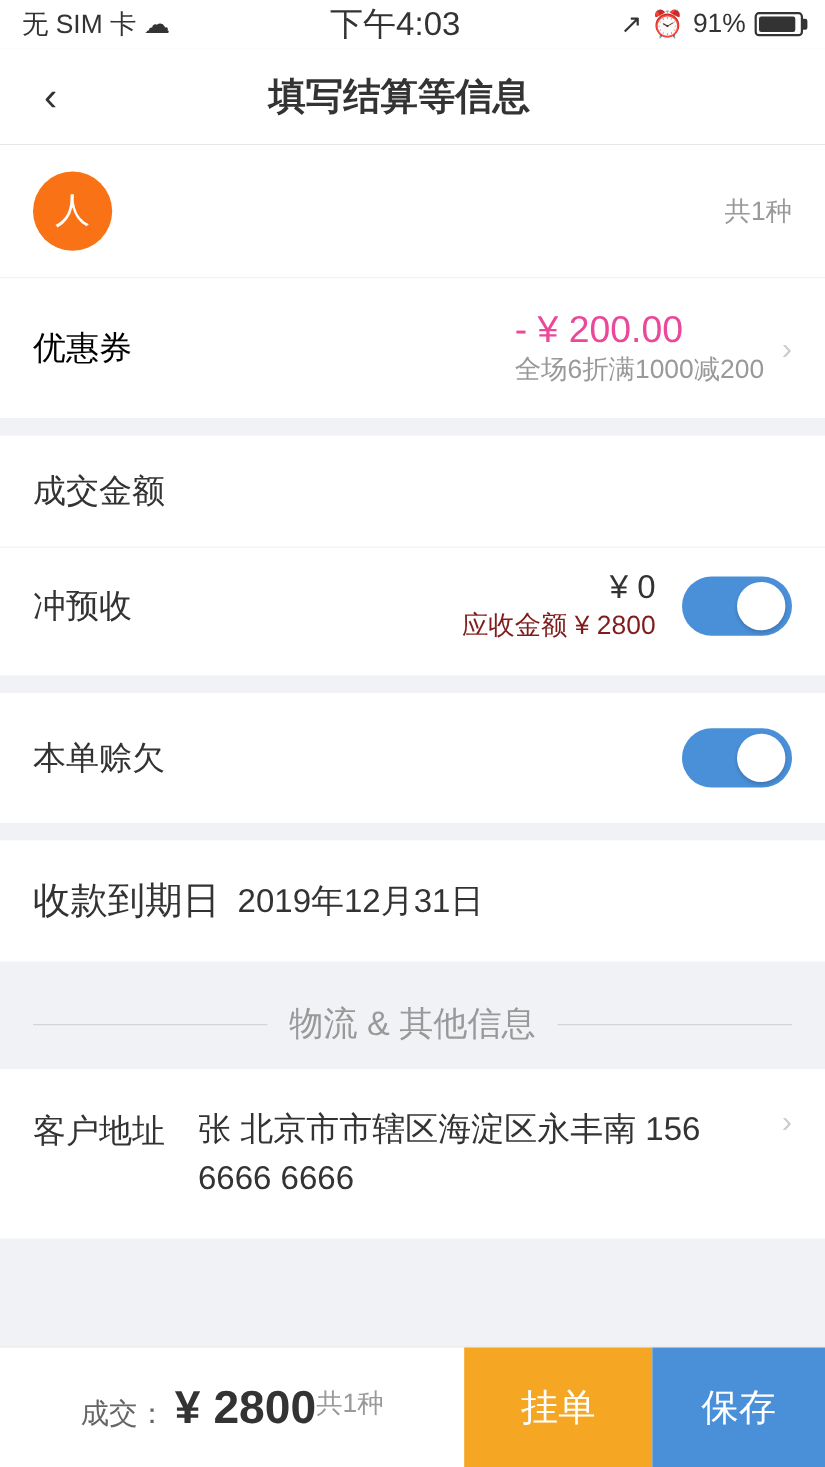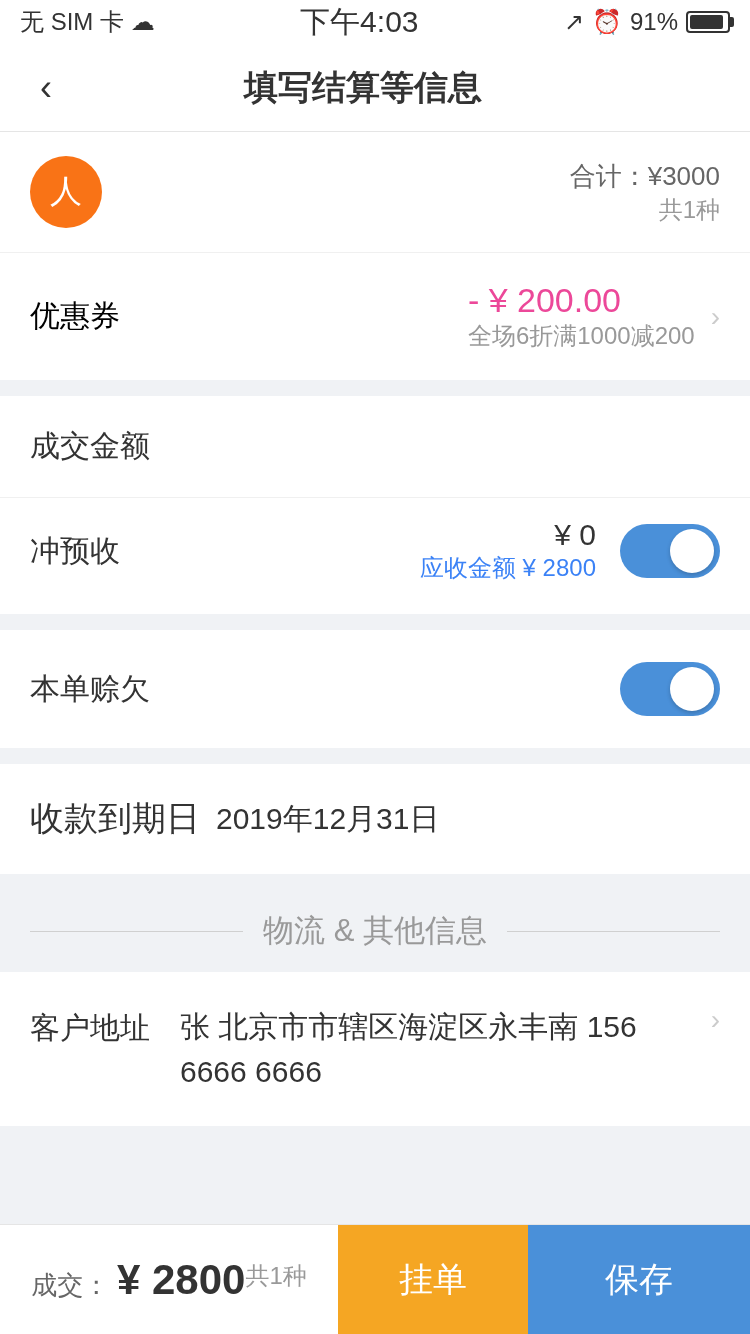--- a/index.html
+++ b/index.html
@@ -118,21 +118,21 @@
       padding: 20px 30px 30px;
       display: flex;
       align-items: center;
       justify-content: space-between;
       border-top: 1px solid #f0f0f0;
     }
     .charge-label { font-size: 30px; color: #333; }
     .charge-right { display: flex; align-items: center; gap: 24px; }
     .charge-value-block { text-align: right; }
     .charge-value { font-size: 30px; color: #333; }
-    .charge-sub { font-size: 24px; color: #3b82f6; }
+    .charge-sub { font-size: 24px; color: #7f1d1d; }
 
     
     .toggle {
       width: 100px; height: 54px; border-radius: 27px; background: #4a90d9;
       position: relative; cursor: pointer; flex-shrink: 0;
     }
     .toggle::after {
       content: '';
       position: absolute;
       top: 5px; right: 6px;
@@ -189,26 +189,26 @@
       border-top: 1px solid #e5e5e5;
     }
     .bottom-summary {
       flex: 1; padding: 0 30px;
       display: flex; justify-content: center;
     }
     .bottom-deal { font-size: 26px; color: #666; }
     .bottom-amount { font-size: 42px; font-weight: 600; color: #333; display: inline; }
     .bottom-count { font-size: 24px; color: #999; margin-top: 4px; }
     .btn-hold {
-      width: 190px; height: 110px; background: #f5a623;
+      width: 171px; height: 110px; background: #f5a623;
       display: flex; align-items: center; justify-content: center;
       font-size: 34px; color: #fff; cursor: pointer;
     }
     .btn-save {
-      width: 222px; height: 110px; background: #4a90d9;
+      width: 157px; height: 110px; background: #4a90d9;
       display: flex; align-items: center; justify-content: center;
       font-size: 34px; color: #fff; cursor: pointer;
     }
 
     .spacer { height: 110px; }
   </style>
 </head>
 <body>
 
 <div class="status-bar">
@@ -231,23 +231,20 @@
   <div class="nav-title">填写结算等信息</div>
   <div class="nav-placeholder"></div>
 </div>
 
 <div class="section">
   <div class="customer-row">
     <div class="customer-left">
       <div class="avatar">人</div>
     </div>
     <div class="customer-right">
-      <div class="total-label">
-        <span>合计：</span><span>¥3000</span>
-      </div>
       <div class="total-count">共1种</div>
     </div>
   </div>
 
   <div class="coupon-row">
     <div class="coupon-label">优惠券</div>
     <div class="coupon-right">
       <div>
         <div class="coupon-discount">- ¥ 200.00</div>
         <div class="coupon-desc">全场6折满1000减200</div>

